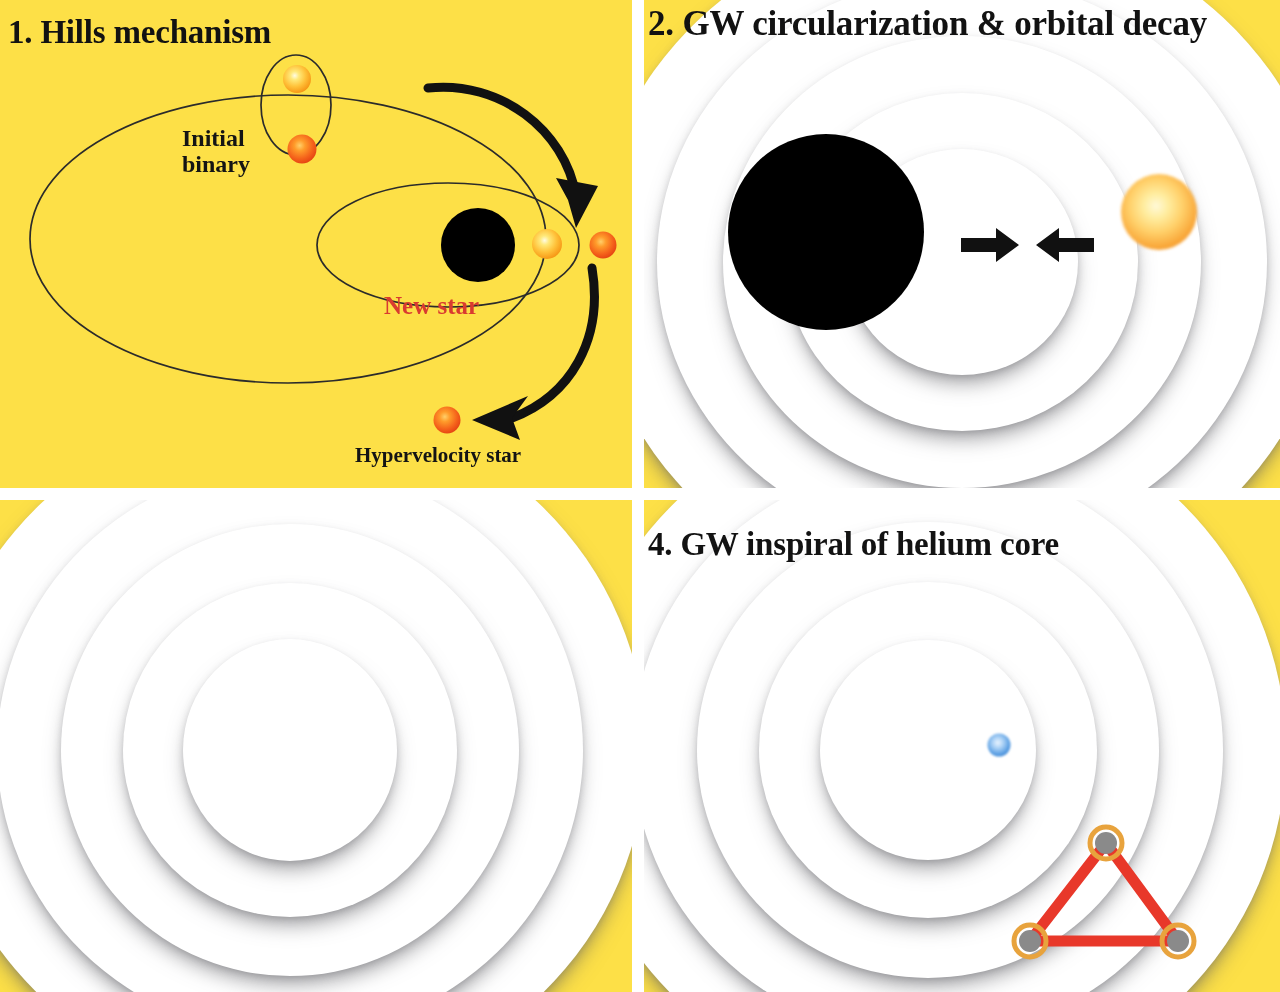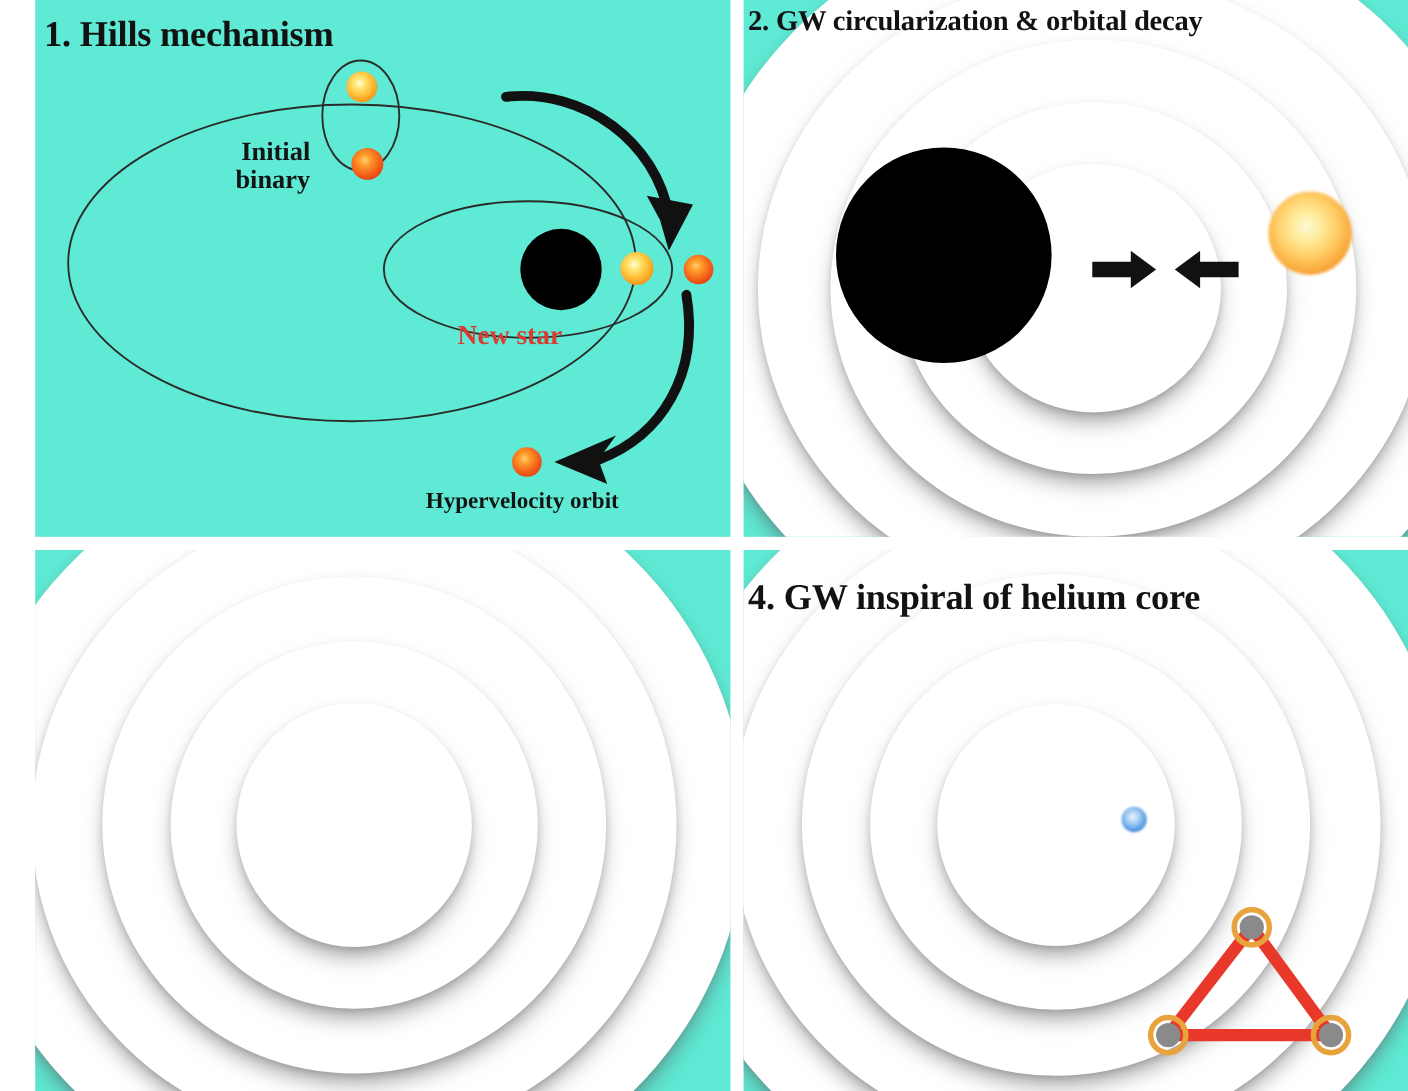--- a/index.html
+++ b/index.html
@@ -14,39 +14,38 @@
     height: 992px;
     background: #ffffff;
     overflow: hidden;
     font-family: "Liberation Serif", "DejaVu Serif", serif;
   }
 
   
   .panel {
     position: absolute;
     overflow: hidden;
-    background: #5eead4;
-    margin-left: 32px;
+    background: #fde047;
   }
   #panel-1 { left: 0px;   top: 0px;   width: 632px; height: 488px; }
   #panel-2 { left: 644px; top: 0px;   width: 636px; height: 488px; }
   #panel-3 { left: 0px;   top: 500px; width: 632px; height: 492px; }
   #panel-4 { left: 644px; top: 500px; width: 636px; height: 492px; }
 
   .panel-title {
     position: absolute;
     z-index: 40;
     font-weight: bold;
     color: #121212;
     letter-spacing: -0.2px;
     white-space: nowrap;
     -webkit-font-smoothing: antialiased;
   }
   #panel-1 .panel-title { left: 8px;  top: 14px; font-size: 33px; }
-  #panel-2 .panel-title { left: 4px;  top: 4px;  font-size: 26px; }
+  #panel-2 .panel-title { left: 4px;  top: 4px;  font-size: 35px; }
   #panel-3 .panel-title { left: 6px;  top: 30px; font-size: 33px; }
   #panel-4 .panel-title { left: 4px;  top: 26px; font-size: 33px; }
 
   
   .gw-field {
     position: absolute;
     inset: 0;
     z-index: 1;
     overflow: hidden;
   }
@@ -101,21 +100,20 @@
   
   .orbit-svg { position: absolute; inset: 0; z-index: 10; overflow: visible; }
 
   
   .lbl {
     position: absolute;
     z-index: 45;
     color: #141414;
     white-space: pre;
     line-height: 1.08;
-    text-align: right;
     -webkit-font-smoothing: antialiased;
   }
   .lbl-red { color: #d93b30; font-weight: bold; }
 
   #label-initial-binary { left: 182px; top: 126px; font-size: 24px; font-weight: bold; }
   #label-new-orbit      { left: 384px; top: 292px; font-size: 25px; }
   #label-hypervelocity  { left: 355px; top: 444px; font-size: 21px; font-weight: bold; }
 
   
   .arrow-svg { position: absolute; inset: 0; z-index: 30; overflow: visible; }
@@ -157,21 +155,21 @@
 
     <div class="star star-yellow" style="left:547px; top:244px; width:30px; height:30px;"></div>
 
     <div class="star star-red" style="left:603px; top:245px; width:27px; height:27px;"></div>
 
     <div class="star star-red" style="left:447px; top:420px; width:27px; height:27px;"></div>
 
     <div class="lbl" id="label-initial-binary">Initial
 binary</div>
     <div class="lbl lbl-red" id="label-new-orbit">New star</div>
-    <div class="lbl" id="label-hypervelocity">Hypervelocity orbit</div>
+    <div class="lbl" id="label-hypervelocity">Hypervelocity star</div>
   </div>
 
   <div class="panel" id="panel-2">
 
     <div class="gw-field">
       <div class="ripple" style="left:318px; top:262px; width:740px; height:690px;"></div>
       <div class="ripple" style="left:318px; top:262px; width:610px; height:570px;"></div>
       <div class="ripple" style="left:318px; top:262px; width:478px; height:452px;"></div>
       <div class="ripple" style="left:318px; top:262px; width:352px; height:338px;"></div>
       <div class="ripple" style="left:318px; top:262px; width:232px; height:226px;"></div>

